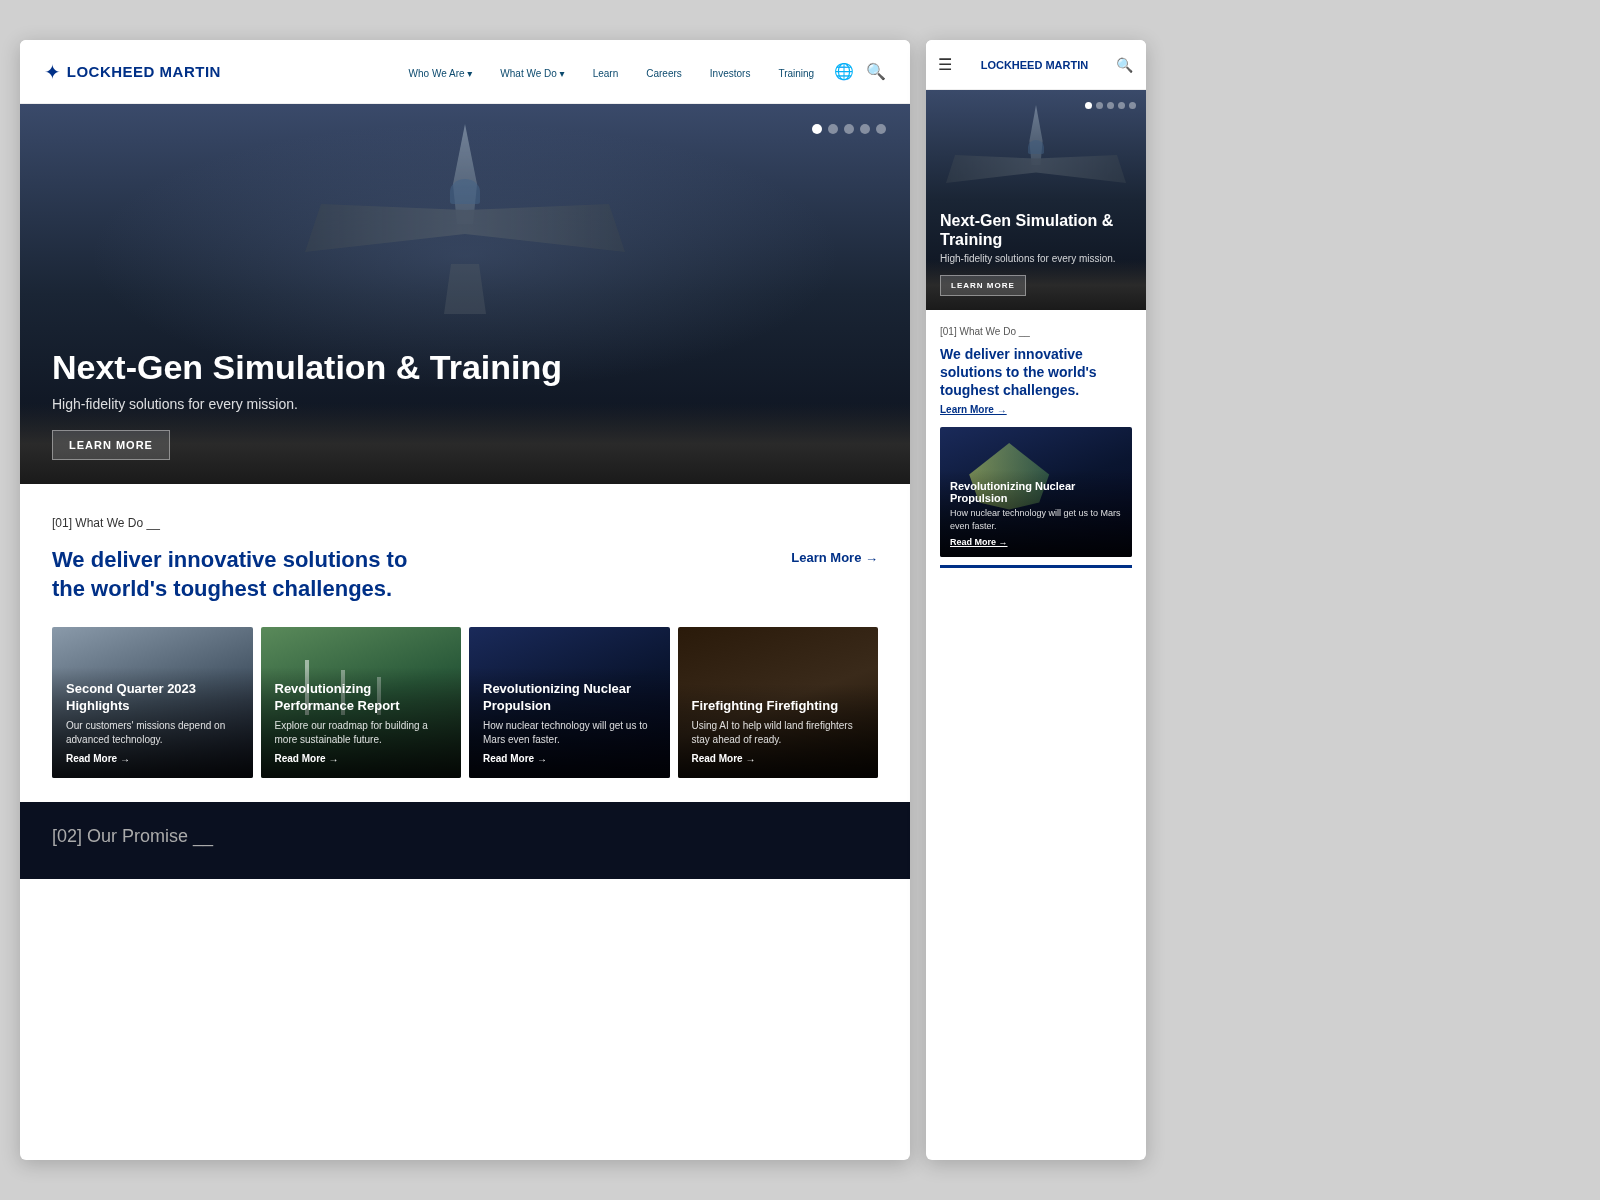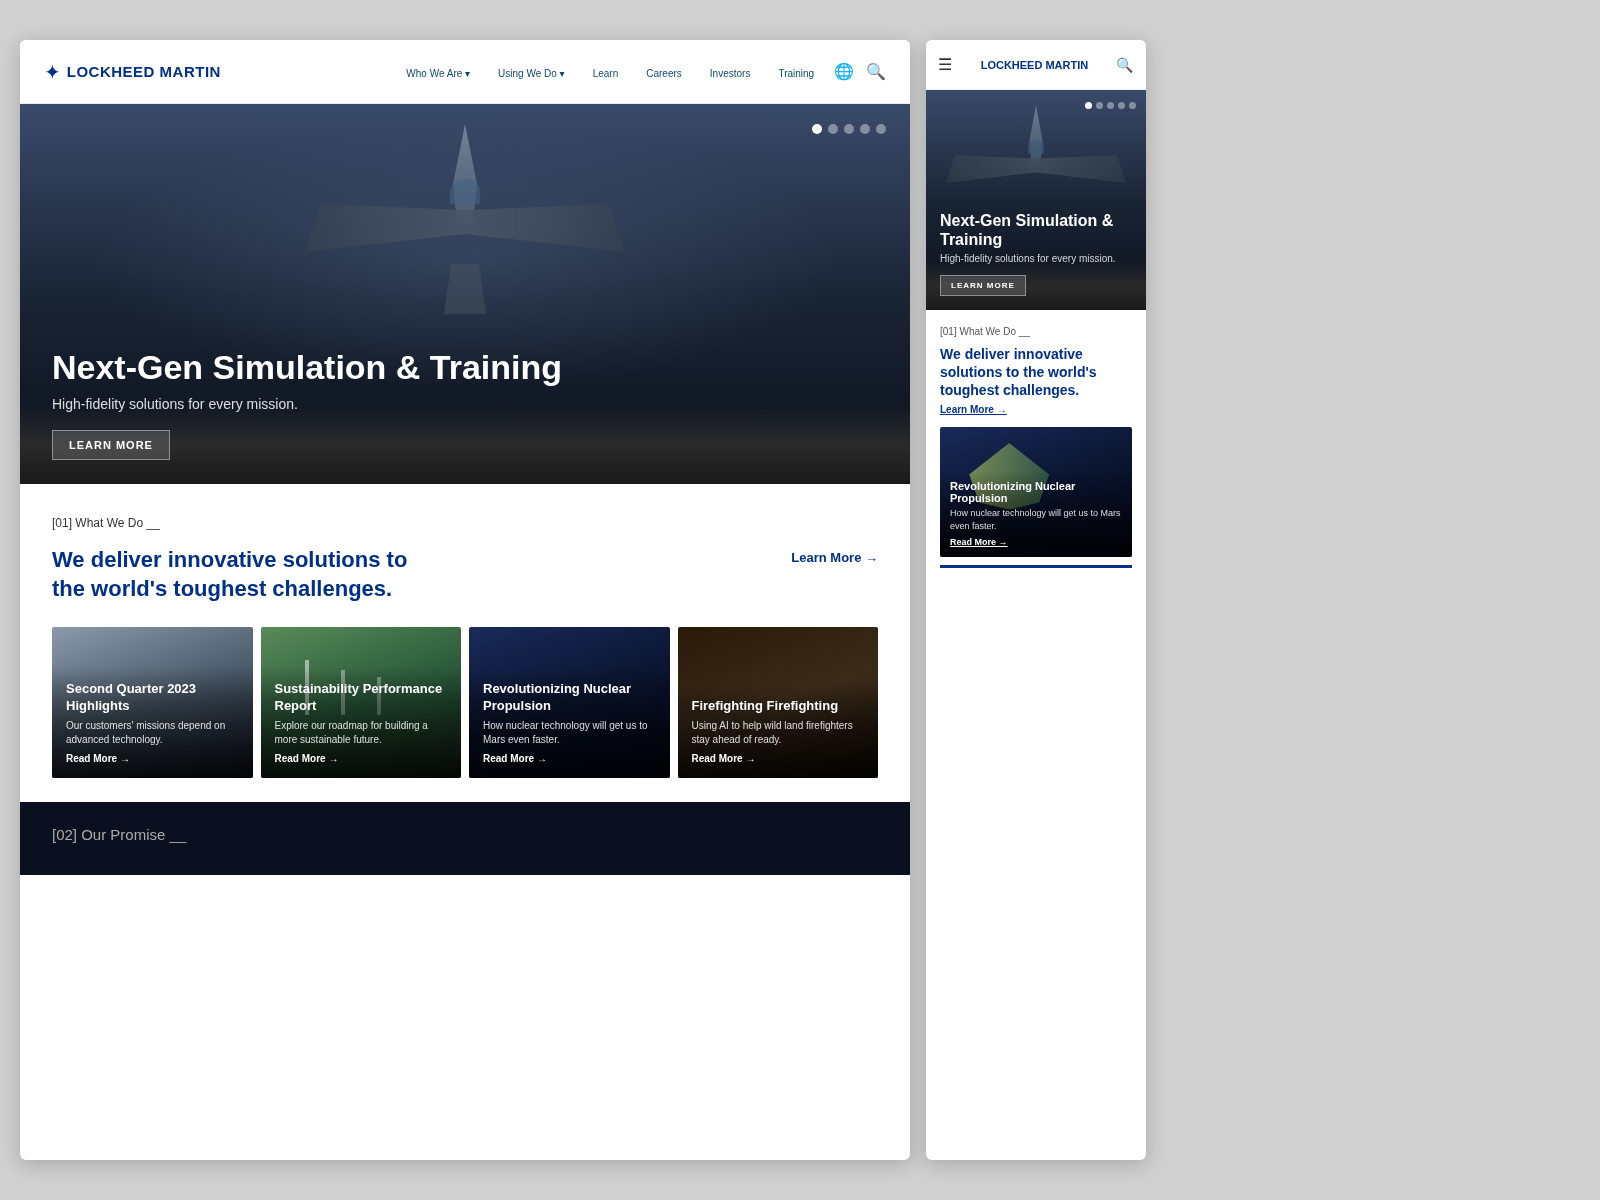--- a/index.html
+++ b/index.html
@@ -268,21 +268,21 @@
     }
 
     
     .section-promise {
       background: #0a1020;
       padding: 24px 32px;
       margin-top: 24px;
       color: #fff;
     }
     .promise-label {
-      font-size: 15px;
+      font-size: 18px;
       color: #aaa;
       margin-bottom: 8px;
     }
 
     
     .sec-nav {
       display: flex;
       align-items: center;
       padding: 0 12px;
       height: 50px;
@@ -497,21 +497,21 @@
   <nav class="nav">
     <div class="logo">
       <span class="logo-star">✦</span>
       <span class="logo-text">LOCKHEED MARTIN</span>
     </div>
     <ul class="nav-links">
       <li>
         <a href="#" class="has-arrow">Who We Are</a>
       </li>
       <li>
-        <a href="#" class="has-arrow">Using We Do</a>
+        <a href="#" class="has-arrow">What We Do</a>
       </li>
       <li>
         <a href="#">Learn</a>
       </li>
       <li>
         <a href="#">Careers</a>
       </li>
       <li>
         <a href="#">Investors</a>
       </li>
@@ -570,21 +570,21 @@
         </div>
       </div>
 
       <div class="card card-2">
         <div class="card-bg"></div>
 
         <div style="position:absolute;bottom:42%;left:22%;width:4px;height:55px;background:rgba(255,255,255,0.5);"></div>
         <div style="position:absolute;bottom:42%;left:40%;width:4px;height:45px;background:rgba(255,255,255,0.4);"></div>
         <div style="position:absolute;bottom:42%;left:58%;width:4px;height:38px;background:rgba(255,255,255,0.35);"></div>
         <div class="card-overlay">
-          <div class="card-card-title">Sustainability Performance Report</div>
+          <div class="card-card-title">Revolutionizing Performance Report</div>
           <div class="card-desc">Explore our roadmap for building a more sustainable future.</div>
           <div class="card-read-more">Read More →</div>
         </div>
       </div>
 
       <div class="card card-3">
         <div class="card-bg"></div>
         <div class="card-overlay">
           <div class="card-card-title">Revolutionizing Nuclear Propulsion</div>
           <div class="card-desc">How nuclear technology will get us to Mars even faster.</div>

